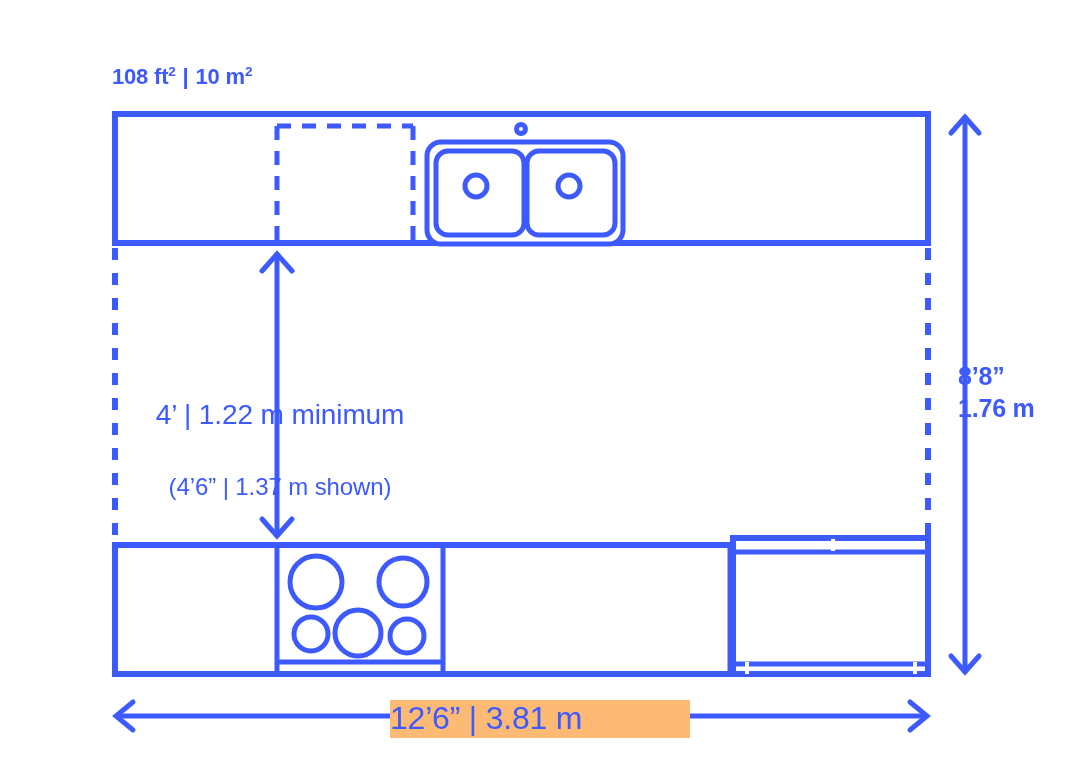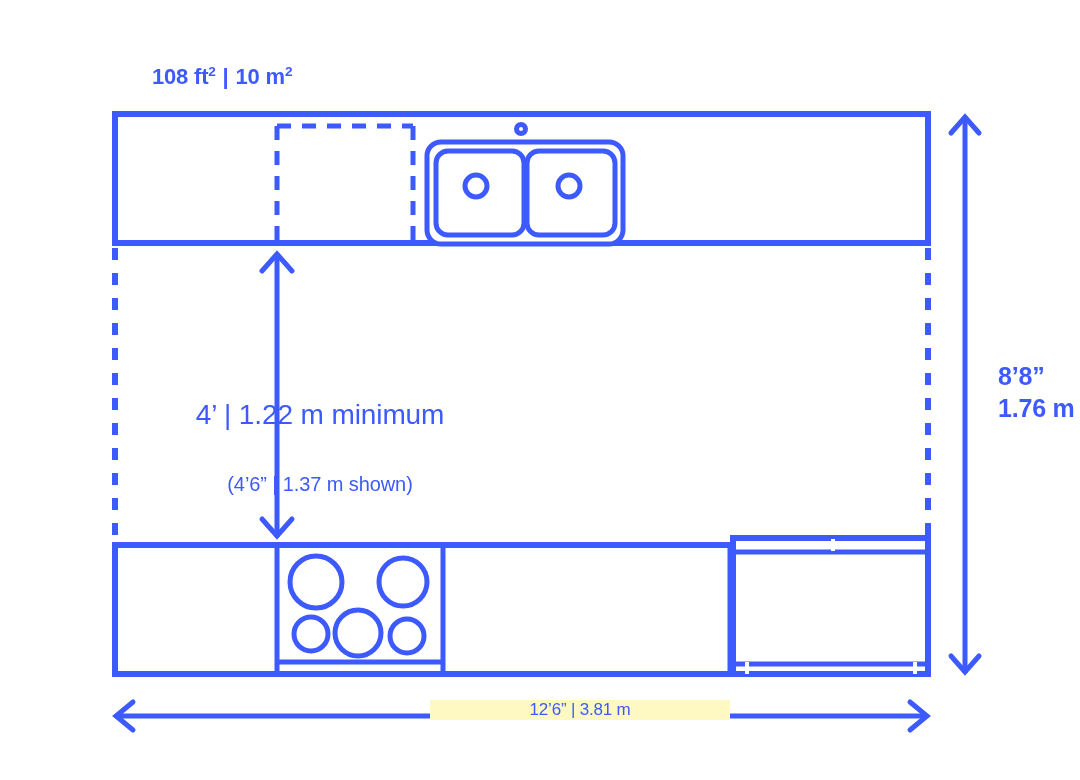--- a/index.html
+++ b/index.html
@@ -25,21 +25,20 @@
     top: 0;
     width: 1080px;
     height: 780px;
     display: block;
   }
   .label {
     position: absolute;
     color: #3d5afe;
     white-space: pre;
     line-height: 1.18;
-    margin-left: 40px;
   }
   #area-label {
     left: 112px;
     top: 64px;
     font-size: 22px;
     font-weight: 700;
     letter-spacing: -0.2px;
   }
   #area-label sup {
     font-size: 0.62em;
@@ -55,45 +54,44 @@
     top: 360px;
     width: 560px;
     text-align: center;
   }
   #clearance-label .primary {
     font-size: 28px;
     font-weight: 400;
     letter-spacing: -0.1px;
   }
   #clearance-label .secondary {
-    font-size: 20px;
+    font-size: 24px;
     font-weight: 400;
     margin-top: 4px;
     letter-spacing: -0.1px;
   }
   #height-label {
     left: 958px;
     top: 362px;
     font-size: 25px;
     font-weight: 700;
     letter-spacing: -0.2px;
   }
   #height-label .l2 {
     display: block;
     margin-top: 2px;
   }
   #width-label {
     left: 390px;
     top: 700px;
     width: 300px;
-    text-align: center;
-    font-size: 17px;
+    font-size: 32px;
     font-weight: 400;
     letter-spacing: -0.2px;
-    background: #fef9c3;
+    background: #fdba74;
   }
 </style>
 </head>
 <body>
 
 <div id="stage">
 
   <svg id="diagram" viewBox="0 0 1080 780">
     <defs></defs>
 

